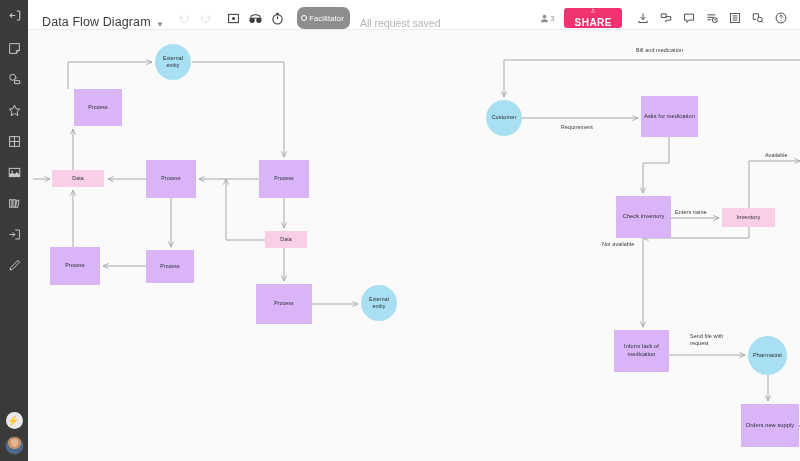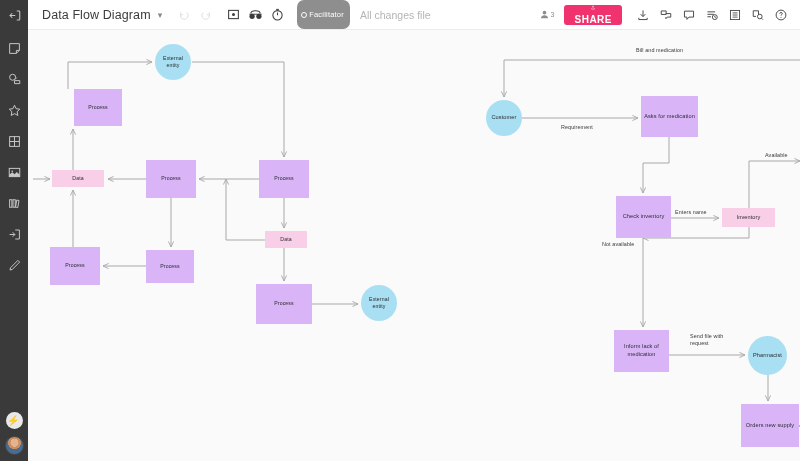--- a/index.html
+++ b/index.html
@@ -30,31 +30,31 @@
   .avatar {
     width:19px; height:19px; border-radius:50%;
     background:radial-gradient(circle at 50% 34%, #e3b48f 0 28%, #c98f62 29% 45%, #4a6c92 46% 100%);
     border:1px solid #4a4a4a;
   }
 
   
   .topbar {
     position:absolute; left:28px; top:0; width:772px; height:30px;
     background:#ffffff; border-bottom:1px solid #ececec;
-    display:flex; align-items:center; z-index:20;
+    display:flex; align-items:flex-end; z-index:20;
   }
   .doc-title {
     margin-left:14px; font-size:12.5px; color:#3c3c3c; letter-spacing:.1px; cursor:pointer;
   }
   .caret { margin-left:7px; font-size:9px; color:#8a8a8a; cursor:pointer; }
   .tb-sep { width:11px; }
   .tb-ico { width:22px; height:22px; display:flex; align-items:center; justify-content:center; cursor:pointer; }
   .tb-ico.dim { opacity:.33; }
   .facil {
-    height:29px; border-radius:7px; background:#8e8e8e; color:#fff;
+    height:22px; border-radius:7px; background:#8e8e8e; color:#fff;
     font-size:7.5px; display:flex; align-items:center; gap:2px;
     padding:0 6px 0 4px; margin-left:9px; letter-spacing:.2px; cursor:pointer;
   }
   .facil-dot { width:6px; height:6px; border-radius:50%; border:1.3px solid #fff; }
   .saved { margin-left:10px; font-size:10.5px; color:#b4b4b4; }
   .tb-right { margin-left:auto; display:flex; align-items:center; padding-right:8px; gap:1px; }
   .ppl { display:flex; align-items:center; color:#888; margin-right:9px; }
   .ppl sup { font-size:7px; margin-left:1px; color:#8c8c8c; }
   .share-btn {
     background:#f0336e; color:#fff; font-size:10px; font-weight:bold;
@@ -197,21 +197,21 @@
           <path d="M10 11V7.4"></path>
           <path d="M8.2 3.2h3.6"></path>
       </svg>
     </span>
 
     <span class="facil">
       <span class="facil-dot"></span>
       <span>Facilitator</span>
     </span>
 
-    <span class="saved">All changes file</span>
+    <span class="saved">All request saved</span>
 
     <span class="tb-right">
       <span class="ppl">
         <svg width="11" height="11" viewBox="0 0 20 20" fill="#8c8c8c">
           <circle cx="10" cy="6.6" r="3.3"></circle>
             <path d="M3.6 17c0-3.6 2.9-5.6 6.4-5.6s6.4 2 6.4 5.6z"></path>
         </svg>
         <sup>3</sup>
       </span>
 

